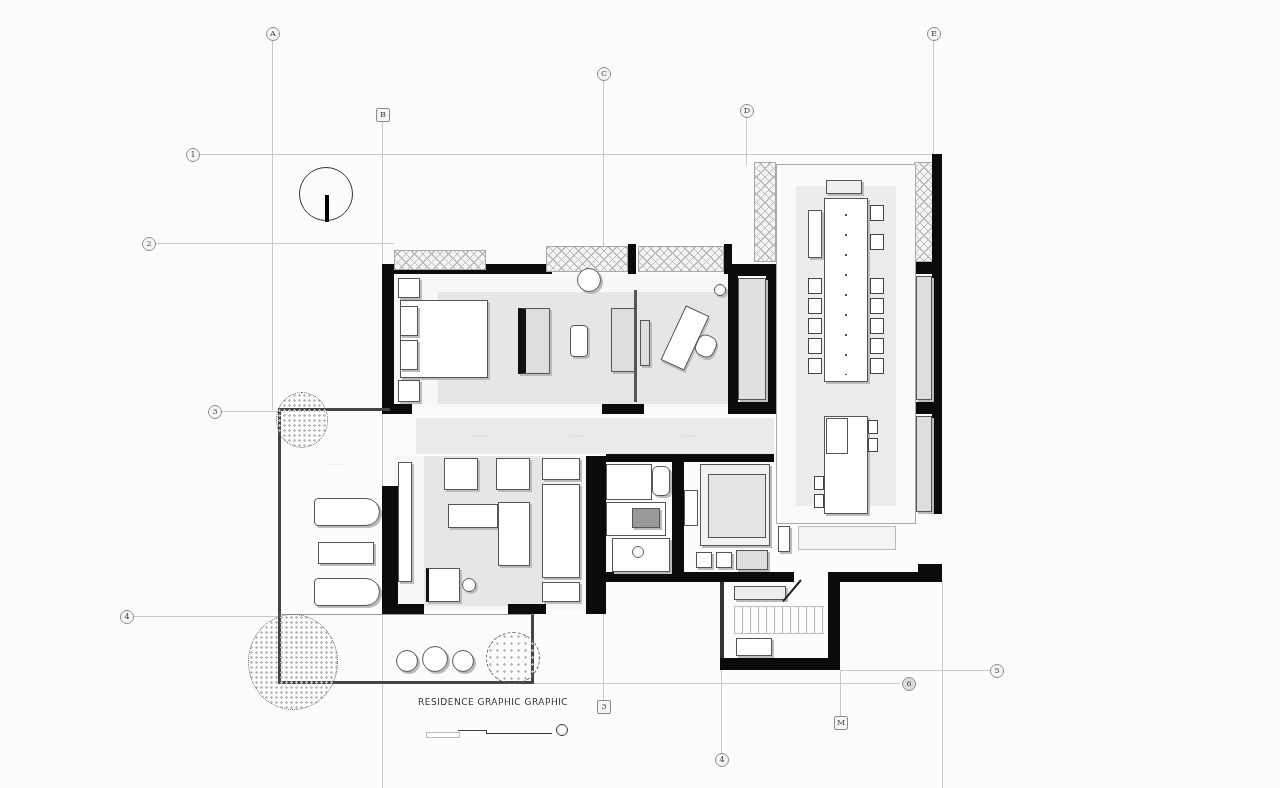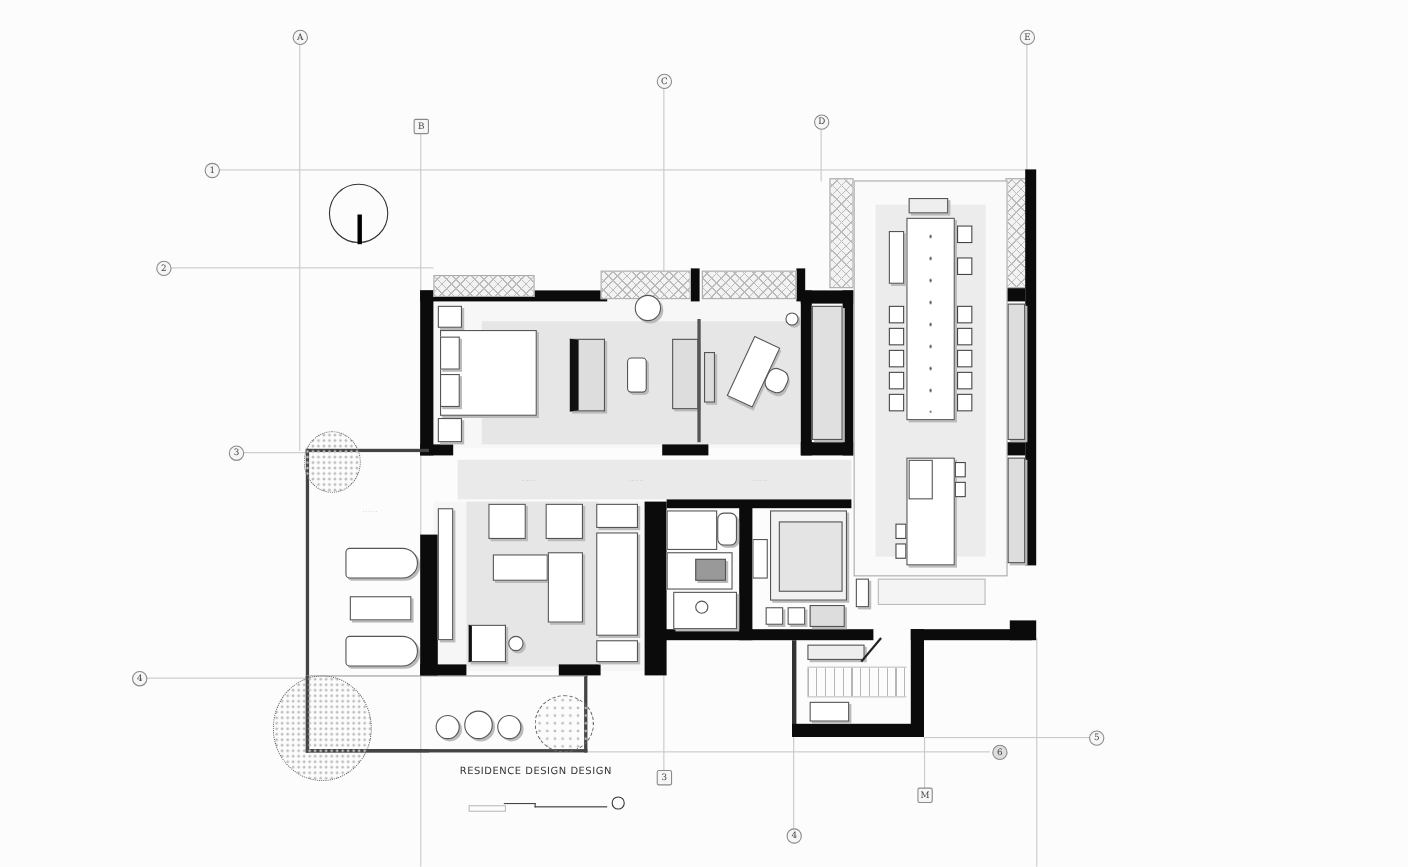--- a/index.html
+++ b/index.html
@@ -182,19 +182,19 @@
 <div class="wall" style="left:720px;top:582px;width:4px;height:86px;background:#333;"></div>
 <div class="wall" style="left:720px;top:658px;width:120px;height:12px;"></div>
 <div class="wall" style="left:828px;top:572px;width:12px;height:96px;"></div>
 <div class="wall" style="left:828px;top:572px;width:110px;height:10px;"></div>
 <div class="wall" style="left:918px;top:564px;width:24px;height:18px;"></div>
 <div class="fur" style="left:734px;top:586px;width:52px;height:14px;background:#eee;"></div>
 <div class="abs" style="left:734px;top:606px;width:90px;height:26px;border-top:1px solid #999;border-bottom:1px solid #999;background-image:repeating-linear-gradient(90deg,#888 0 1px,transparent 1px 8px);opacity:.6;"></div>
 <div class="fur" style="left:736px;top:638px;width:36px;height:18px;"></div>
 <div class="abs" style="left:800px;top:580px;width:2px;height:28px;background:#222;transform:rotate(40deg);transform-origin:top;"></div>
 
-<div class="title" style="left:418px;top:697px;">RESIDENCE DESIGN DESIGN</div>
+<div class="title" style="left:418px;top:697px;">RESIDENCE GRAPHIC GRAPHIC</div>
 <div class="abs" style="left:426px;top:730px;width:128px;height:8px;">
   <div class="abs" style="left:0;top:2px;width:32px;height:4px;border:1px solid #bbb;"></div>
   <div class="abs" style="left:32px;top:0;width:28px;height:3px;border-top:1px solid #444;border-right:1px solid #444;"></div>
   <div class="abs" style="left:60px;top:3px;width:66px;height:1px;background:#333;"></div>
 </div>
 <div class="abs" style="left:556px;top:724px;width:12px;height:12px;border:1.5px solid #333;border-radius:50%;box-sizing:border-box;"></div>
 
 </body></html>

